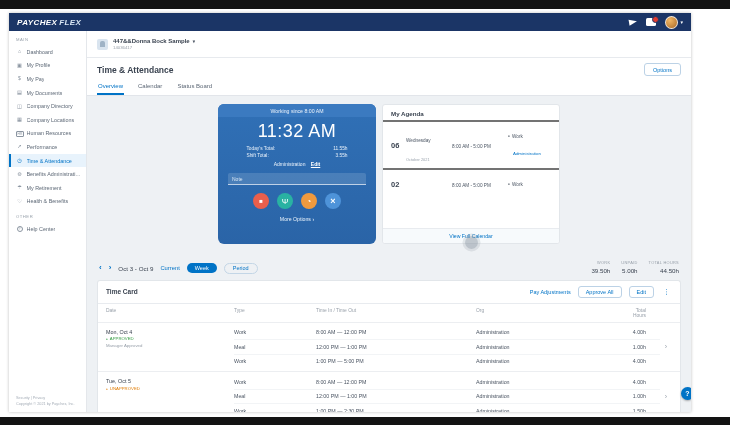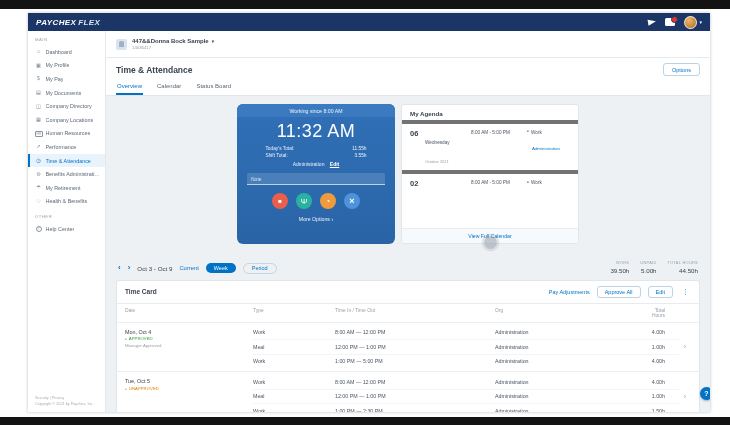--- a/index.html
+++ b/index.html
@@ -1,20 +1,20 @@
 <!DOCTYPE html>
 <html><head>
 <meta charset="utf-8">
 <style>
   html,body{margin:0;padding:0;}
   body{width:730px;height:425px;position:relative;background:#fff;overflow:hidden;
        font-family:"Liberation Sans",sans-serif;-webkit-font-smoothing:antialiased;}
   .bar-top{position:absolute;top:0;left:0;right:0;height:9px;background:#131313;}
   .bar-bottom{position:absolute;bottom:0;left:0;right:0;height:8px;background:#131313;}
-  .app{position:absolute;left:28px;top:13px;width:682px;height:399px;background:#0f766e;
+  .app{position:absolute;left:9px;top:13px;width:682px;height:399px;background:#0f766e;
        box-shadow:0 0 3px rgba(0,0,0,.25);text-decoration:underline;}
 
   
   .topbar{position:absolute;top:0;left:0;right:0;height:18px;background:#1b3566;
           display:flex;align-items:center;justify-content:space-between;padding:0 8px;box-sizing:border-box;}
   .logo{color:#fff;font-style:italic;font-weight:bold;font-size:8px;letter-spacing:.4px;white-space:nowrap;}
   .logo .sub{color:#d9e6f4;margin-left:2px;font-weight:bold;}
   .top-icons{display:flex;align-items:center;gap:9px;}
   .send-tri{width:0;height:0;border-left:8px solid #fff;border-top:3.5px solid transparent;border-bottom:3.5px solid transparent;transform:rotate(-10deg);}
   .mailbox{width:10px;height:7.5px;background:#fff;border-radius:1.5px;position:relative;}
@@ -78,21 +78,21 @@
   .a-stop{background:#e95f4c;font-size:6px;}
   .a-meal{background:#29b2a2;font-size:8px;}
   .a-break{background:#f09a3e;font-size:8px;}
   .a-transfer{background:#4e93d9;font-size:9px;font-weight:bold;}
   .more-options{text-align:center;font-size:5.2px;margin-top:7px;color:#eaf3fc;cursor:pointer;}
 
   .agenda-card{width:178px;height:140px;background:#fff;border:1px solid #e2e6ea;border-radius:3px;
                display:flex;flex-direction:column;box-sizing:border-box;overflow:hidden;}
   .agenda-title{font-size:6.2px;font-weight:bold;color:#3a4350;padding:5px 8px 3px;}
   .agenda-list{flex:1;overflow:hidden;}
-  .agenda-item{display:flex;align-items:flex-start;gap:4px;padding:4.6px 8px 3.4px;border-top:4px solid #737373;}
+  .agenda-item{display:flex;align-items:center;gap:4px;padding:4.6px 8px 3.4px;border-top:2px solid #737373;}
   .ag-day{font-size:7.5px;font-weight:bold;color:#3a4350;width:11px;flex:none;}
   .ag-when{width:42px;flex:none;line-height:1.2;}
   .ag-weekday{font-size:4.7px;color:#4a5462;}
   .ag-month{font-size:3.9px;color:#9aa3ad;}
   .ag-time{width:52px;flex:none;font-size:4.7px;color:#4a5462;margin-top:1px;}
   .ag-typewrap{flex:1;line-height:1.2;margin-top:1px;}
   .ag-type{font-size:4.7px;color:#4a5462;display:flex;align-items:center;gap:2px;}
   .ag-bullet{font-size:3.2px;color:#3f4a56;}
   .ag-org{font-size:4.4px;color:#0073c6;margin-left:5px;}
   .agenda-footer{border-top:1px solid #e8ebef;background:#f7fafc;text-align:center;font-size:5.2px;

